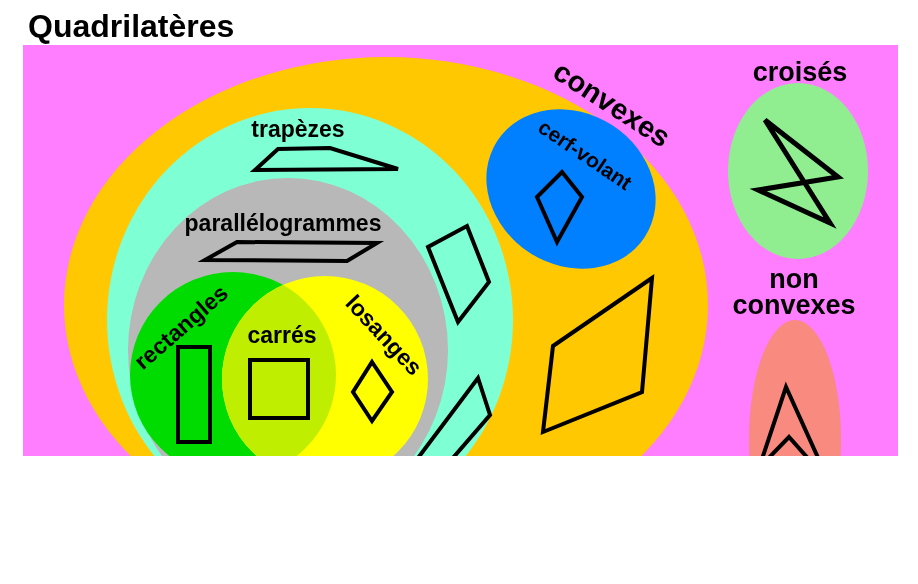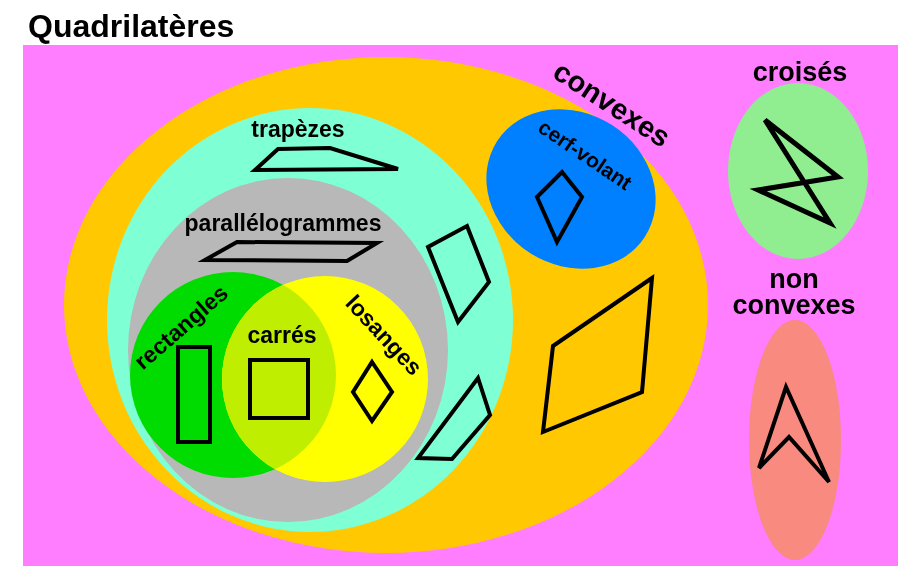--- a/index.html
+++ b/index.html
@@ -1,19 +1,19 @@
 <!DOCTYPE html>
 <html><head>
 <meta charset="utf-8">
 <style>
   html, body { margin: 0; padding: 0; background: #ffffff; }
   #stage {
     position: relative;
     width: 918px;
-    height: 584px;
+    height: 456px;
     background: #b91c1c;
     font-family: "Liberation Sans", sans-serif;
   }
   svg text {
     font-family: "Liberation Sans", sans-serif;
     font-weight: bold;
     fill: #000000;
   }
   .shape { fill: none; stroke-width: 4; stroke-linejoin: miter; }
   .shape-thick { fill: none; stroke-width: 5; stroke-linejoin: miter; }

